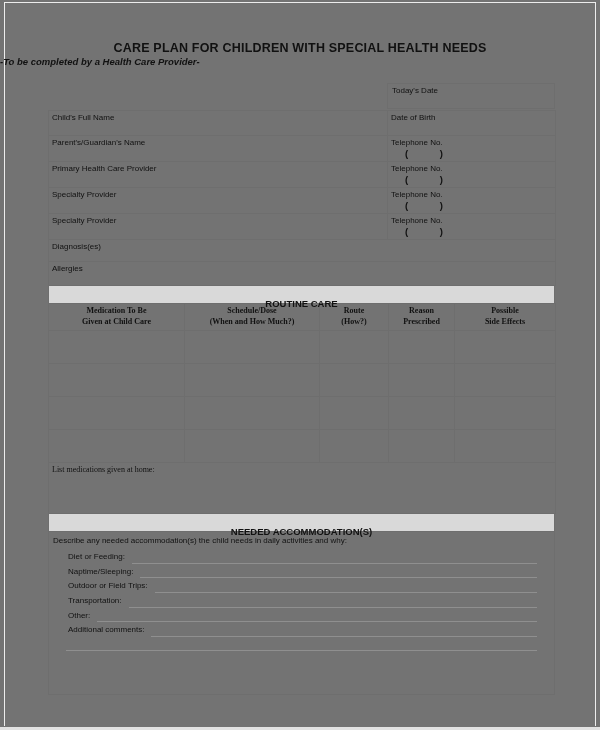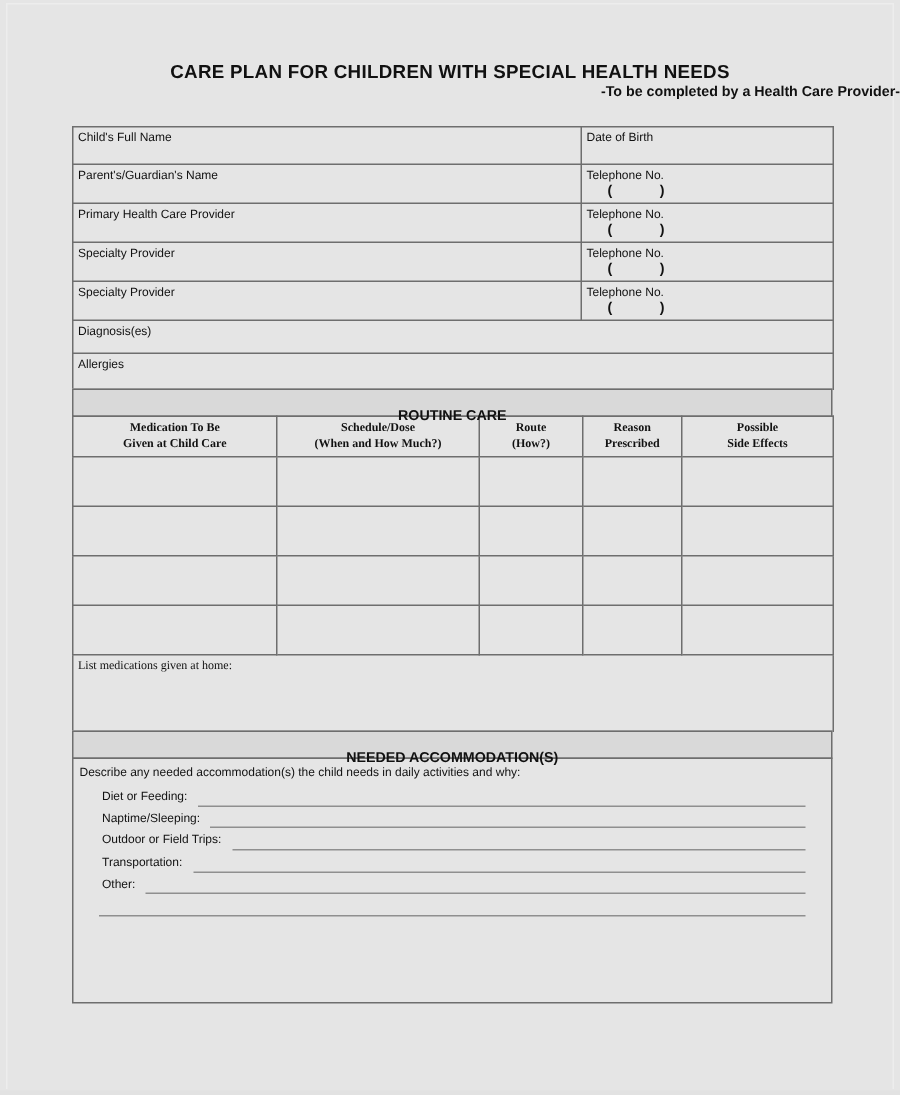--- a/index.html
+++ b/index.html
@@ -1,29 +1,29 @@
 <!DOCTYPE html>
 <html style="--border: #6e6e6e; --bar-bg: #d9d9d9;"><head>
 <meta charset="utf-8">
 <style>
   html,body { margin:0; padding:0; background:#fff; }
   .page {
-    position:relative; width:600px; height:730px; background:#e5e5e5;
+    position:relative; width:600px; height:730px; background:#737373;
     font-family:"Liberation Sans", sans-serif; color:#111; overflow:hidden;
   }
   .page-edge {
     position:absolute; left:4px; top:2px; width:590px; height:723px;
     border:1px solid #ededed; border-bottom:none; pointer-events:none;
   }
   .bottom-strip { position:absolute; left:0; top:727px; width:600px; height:3px; background:#e2e2e2; }
 
   .title { position:absolute; top:41px; left:0; width:100%; text-align:center;
            font-weight:bold; font-size:12.5px; letter-spacing:.2px; }
-  .subtitle { position:absolute; top:56px; left:0; width:100%; text-align:right;
-              font-weight:bold; font-size:9.5px; }
+  .subtitle { position:absolute; top:56px; left:0; width:100%; text-align:left;
+              font-weight:bold; font-style:italic; font-size:9.5px; }
 
   .form-content { position:absolute; left:48px; top:83px; width:507px; }
 
   .todays-date-box { box-sizing:border-box; width:168px; height:26px; margin-left:339px;
                      border:1px solid var(--border,#6e6e6e); font-size:8px; padding:2px 0 0 4px; }
 
   table { border-collapse:collapse; table-layout:fixed; width:507px; }
   td, th { border:1px solid var(--border,#6e6e6e); font-size:8px; vertical-align:top;
            padding:2px 3px; overflow:hidden; }
 
@@ -59,20 +59,23 @@
 <body>
 
 <div class="page">
   <div class="page-edge"></div>
 
   <div class="title">CARE PLAN FOR CHILDREN WITH SPECIAL HEALTH NEEDS</div>
   <div class="subtitle">-To be completed by a Health Care Provider-</div>
 
   <div class="form-content">
 
+    <div class="todays-date-box">
+      <span>Today's Date</span>
+    </div>
 
     <table class="info-table">
       <colgroup>
           <col style="width:339px">
           <col style="width:168px">
         </colgroup>
       <tbody>
           <tr class="r-name">
         <td>Child's Full Name</td>
         <td>Date of Birth</td>
@@ -199,20 +202,24 @@
         <span class="fill-line"></span>
       </div>
       <div class="accom-item">
         <span class="lbl">Transportation:</span>
         <span class="fill-line"></span>
       </div>
       <div class="accom-item">
         <span class="lbl">Other:</span>
         <span class="fill-line"></span>
       </div>
+      <div class="accom-item">
+        <span class="lbl">Additional comments:</span>
+        <span class="fill-line"></span>
+      </div>
       <div class="accom-item blank">
         <span class="fill-line"></span>
       </div>
     </div>
   </div>
 
   <div class="bottom-strip"></div>
 </div>
 
 </body></html>

